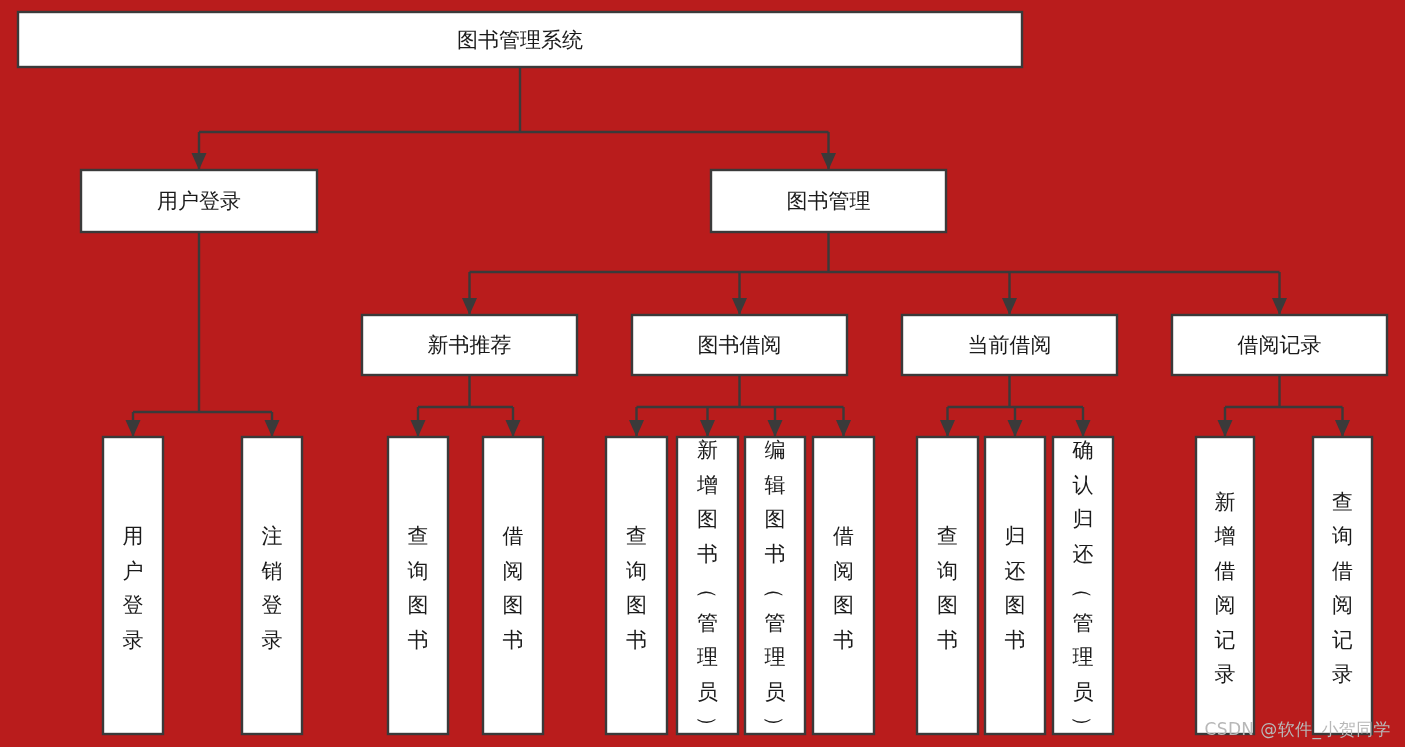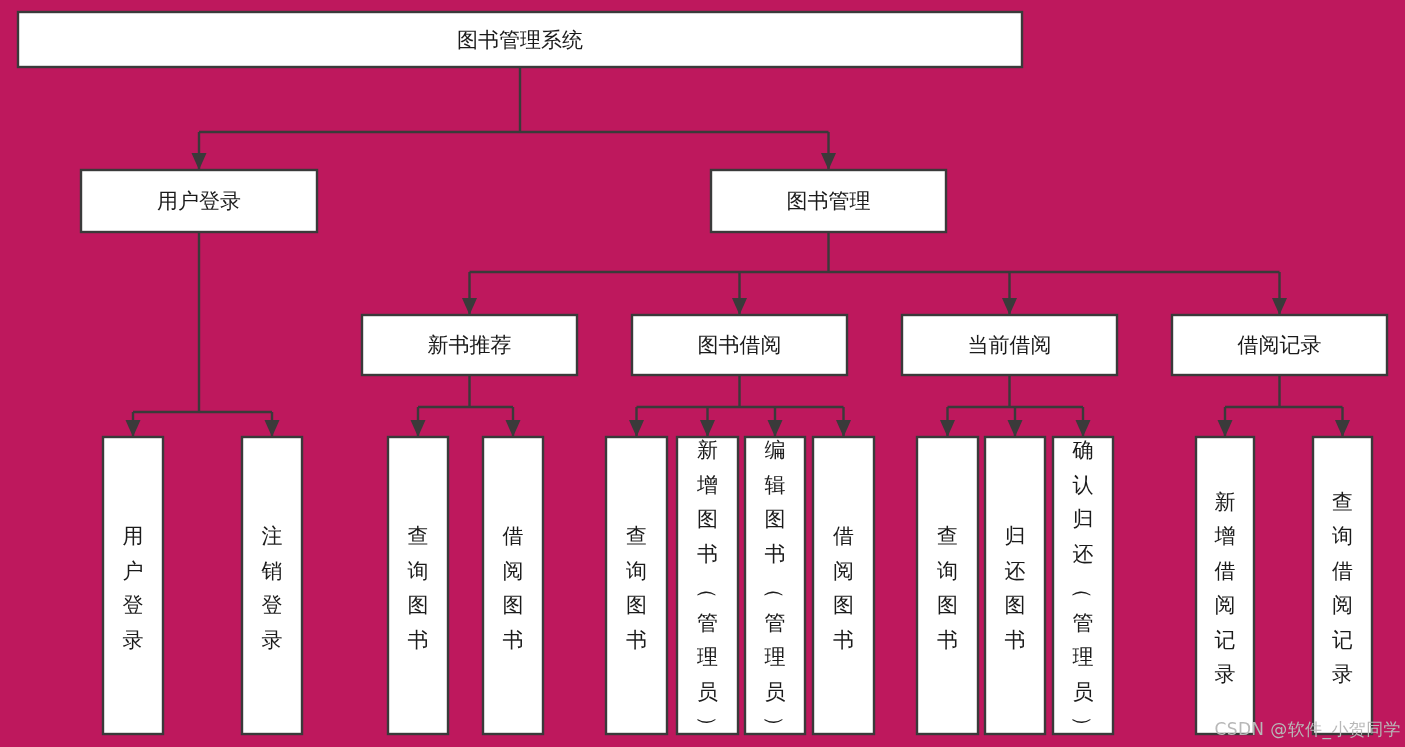--- a/index.html
+++ b/index.html
@@ -8,21 +8,21 @@
     padding: 0;
     background: #ffffff;
   }
   body {
     font-family: "DejaVu Sans", "Liberation Sans", sans-serif;
   }
   #diagram-root {
     position: relative;
     width: 1405px;
     height: 747px;
-    background: #be185d;
+    background: #b91c1c;
     overflow: hidden;
   }
   svg#tree-svg {
     position: absolute;
     top: 0;
     left: 0;
     width: 1405px;
     height: 747px;
   }
   .node-box {
@@ -48,21 +48,21 @@
     dominant-baseline: middle;
   }
   .node-label-vertical {
     fill: #1b1b1b;
     font-family: "DejaVu Sans", "Liberation Sans", sans-serif;
     font-size: 21px;
     text-anchor: middle;
   }
   .watermark {
     position: absolute;
-    right: 4px;
+    right: 14px;
     bottom: 6px;
     font-family: "DejaVu Sans", "Liberation Sans", sans-serif;
     font-size: 17px;
     color: #b8b8b8;
     letter-spacing: 0.4px;
     white-space: nowrap;
     user-select: none;
   }
 </style>
 </head>

